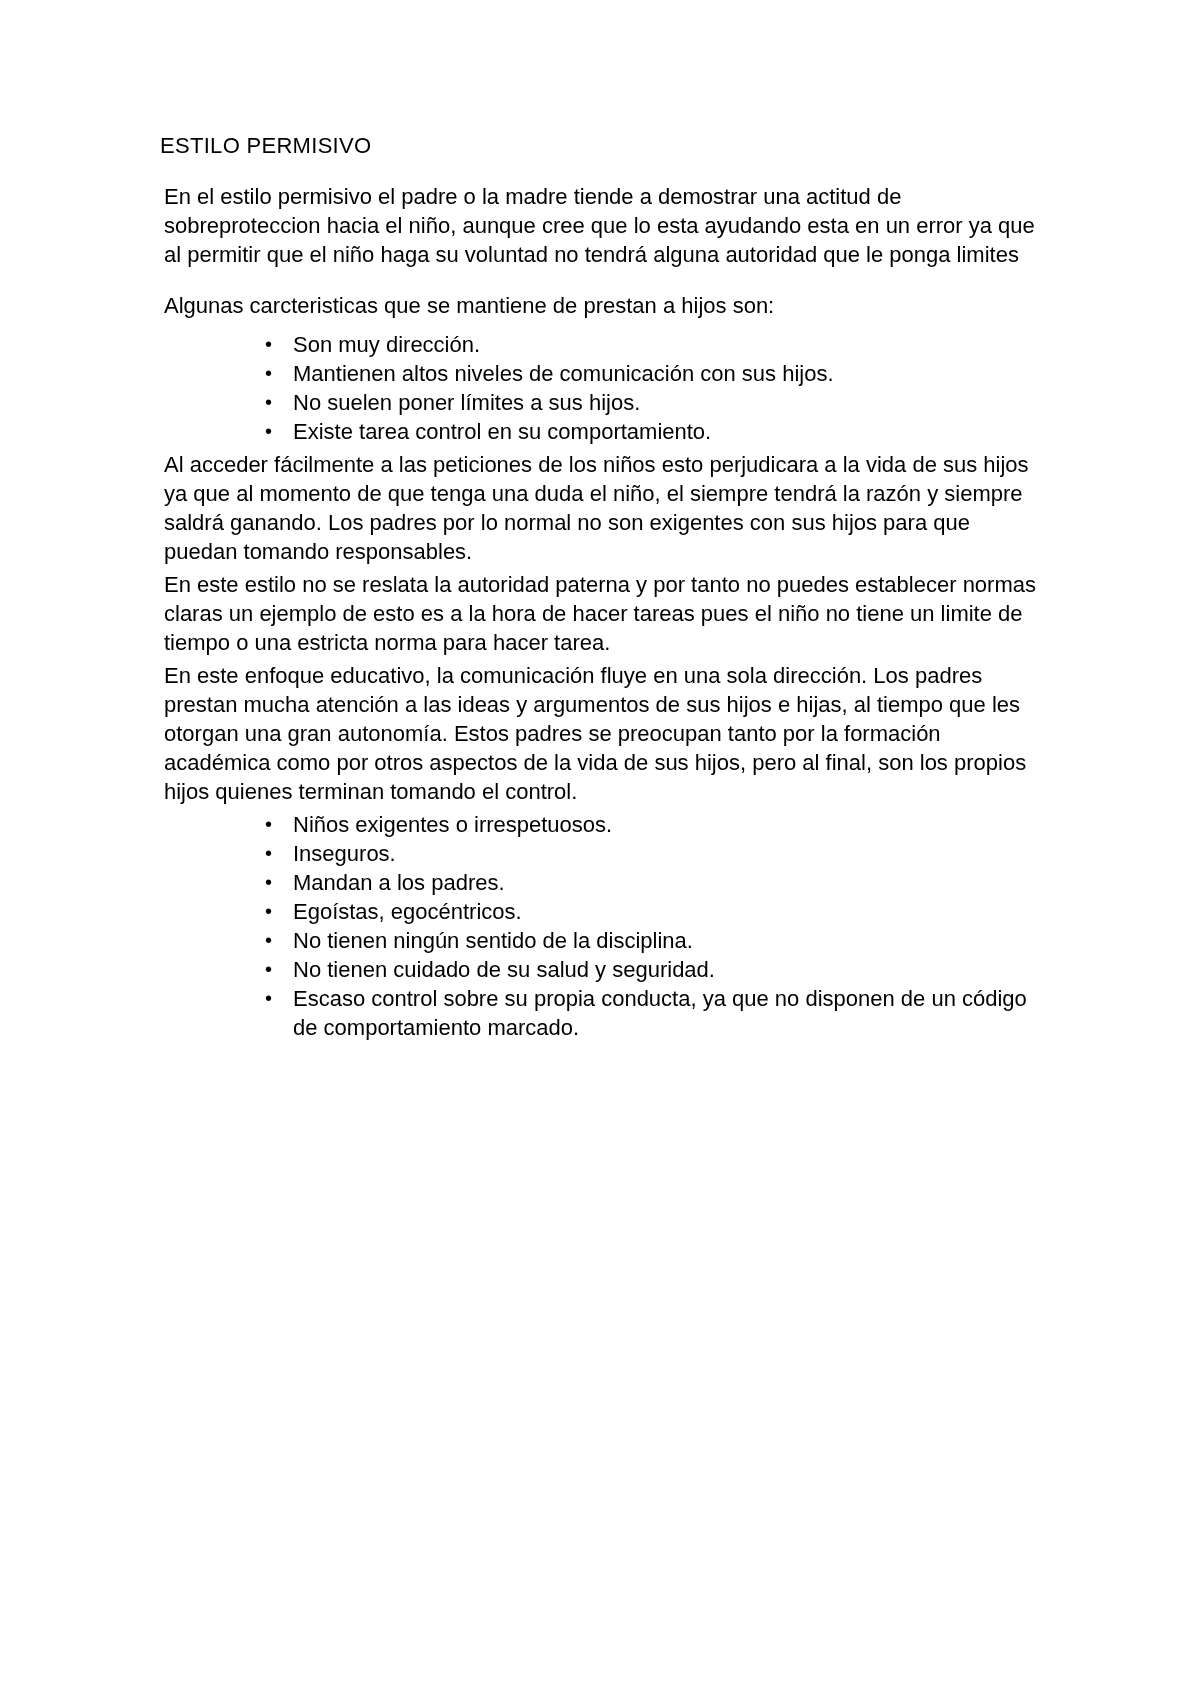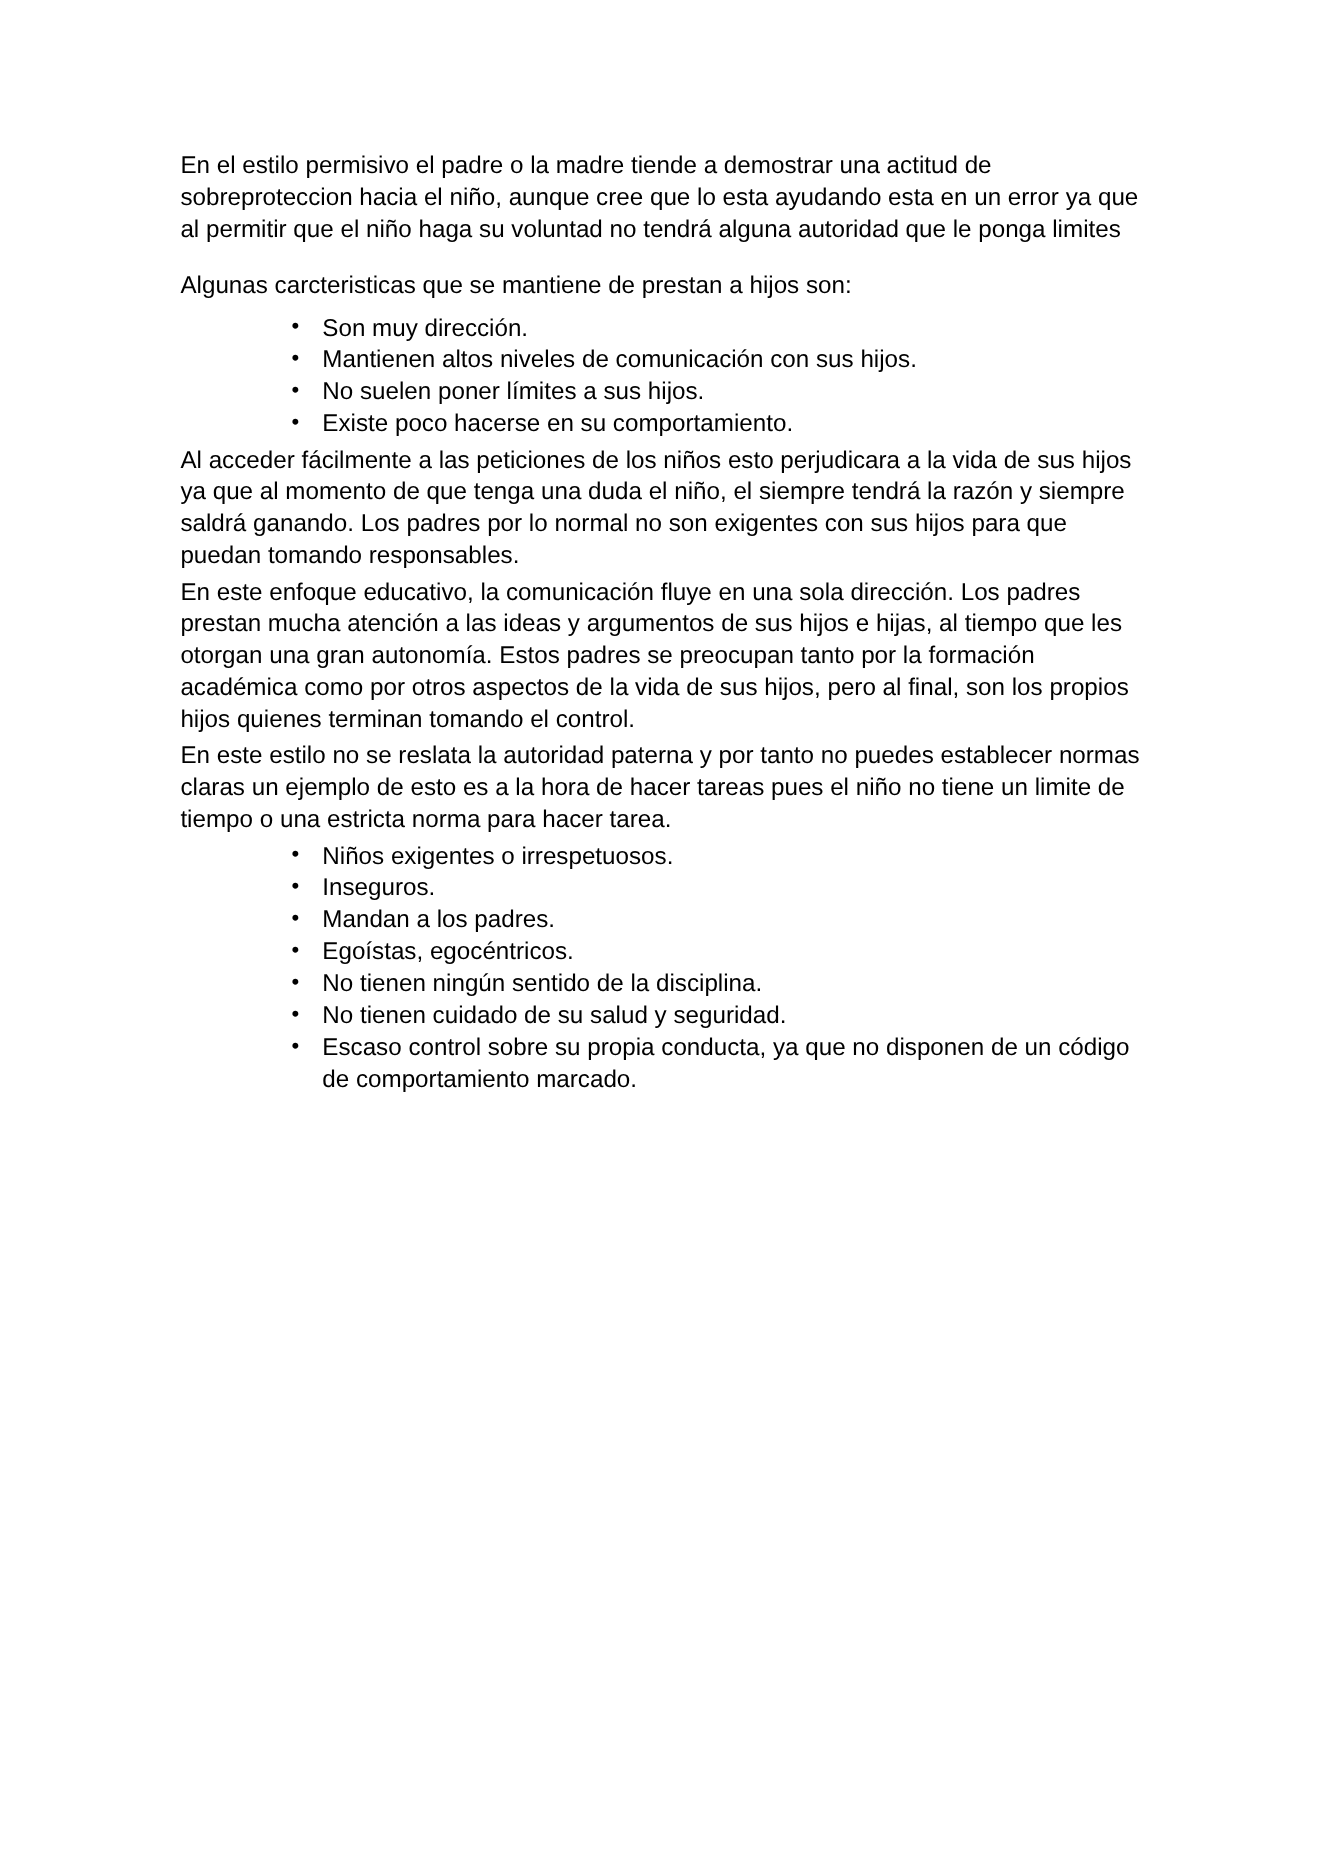--- a/index.html
+++ b/index.html
@@ -57,47 +57,48 @@
   ul.bullet-list .li-text {
     flex: 1;
   }
 </style>
 </head>
 <body>
 
 <div class="page">
   <div class="doc">
 
+    <p class="title">ESTILO PERMISIVO</p>
 
     <p class="spaced-after">En el  estilo permisivo el padre o la madre tiende a demostrar una actitud de sobreproteccion hacia el niño, aunque cree que lo esta ayudando esta en un error ya que al permitir que el niño haga su voluntad no tendrá alguna autoridad que le ponga limites</p>
 
     <p class="small-space-after">Algunas carcteristicas que se mantiene de prestan a hijos son:</p>
 
     <ul class="bullet-list">
       <li>
         <span class="bullet">•</span>
         <span class="li-text">Son muy dirección.</span>
       </li>
       <li>
         <span class="bullet">•</span>
         <span class="li-text">Mantienen altos niveles de comunicación con sus hijos.</span>
       </li>
       <li>
         <span class="bullet">•</span>
         <span class="li-text">No suelen poner límites a sus hijos.</span>
       </li>
       <li>
         <span class="bullet">•</span>
-        <span class="li-text">Existe poco hacerse en su comportamiento.</span>
+        <span class="li-text">Existe tarea control en su comportamiento.</span>
       </li>
     </ul>
 
     <p>Al acceder fácilmente a las peticiones de los niños esto perjudicara a la vida de sus hijos ya que al momento de que tenga una duda el niño, el siempre tendrá la razón y siempre saldrá ganando. Los padres por lo normal no son exigentes con sus hijos para que puedan tomando responsables.</p>
+    <p>En este estilo no se reslata la autoridad paterna y por tanto no puedes establecer normas claras un ejemplo de esto es a la hora de hacer tareas pues el niño no tiene un limite de tiempo o una estricta norma para hacer tarea.</p>
     <p>En este enfoque educativo, la comunicación fluye en una sola dirección. Los padres prestan mucha atención a las ideas y argumentos de sus hijos e hijas, al tiempo que les otorgan una gran autonomía. Estos padres se preocupan tanto por la formación académica como por otros aspectos de la vida de sus hijos, pero al final, son los propios hijos quienes terminan tomando el control.</p>
-    <p>En este estilo no se reslata la autoridad paterna y por tanto no puedes establecer normas claras un ejemplo de esto es a la hora de hacer tareas pues el niño no tiene un limite de tiempo o una estricta norma para hacer tarea.</p>
 
     <ul class="bullet-list">
       <li>
         <span class="bullet">•</span>
         <span class="li-text">Niños exigentes o irrespetuosos.</span>
       </li>
       <li>
         <span class="bullet">•</span>
         <span class="li-text">Inseguros.</span>
       </li>

